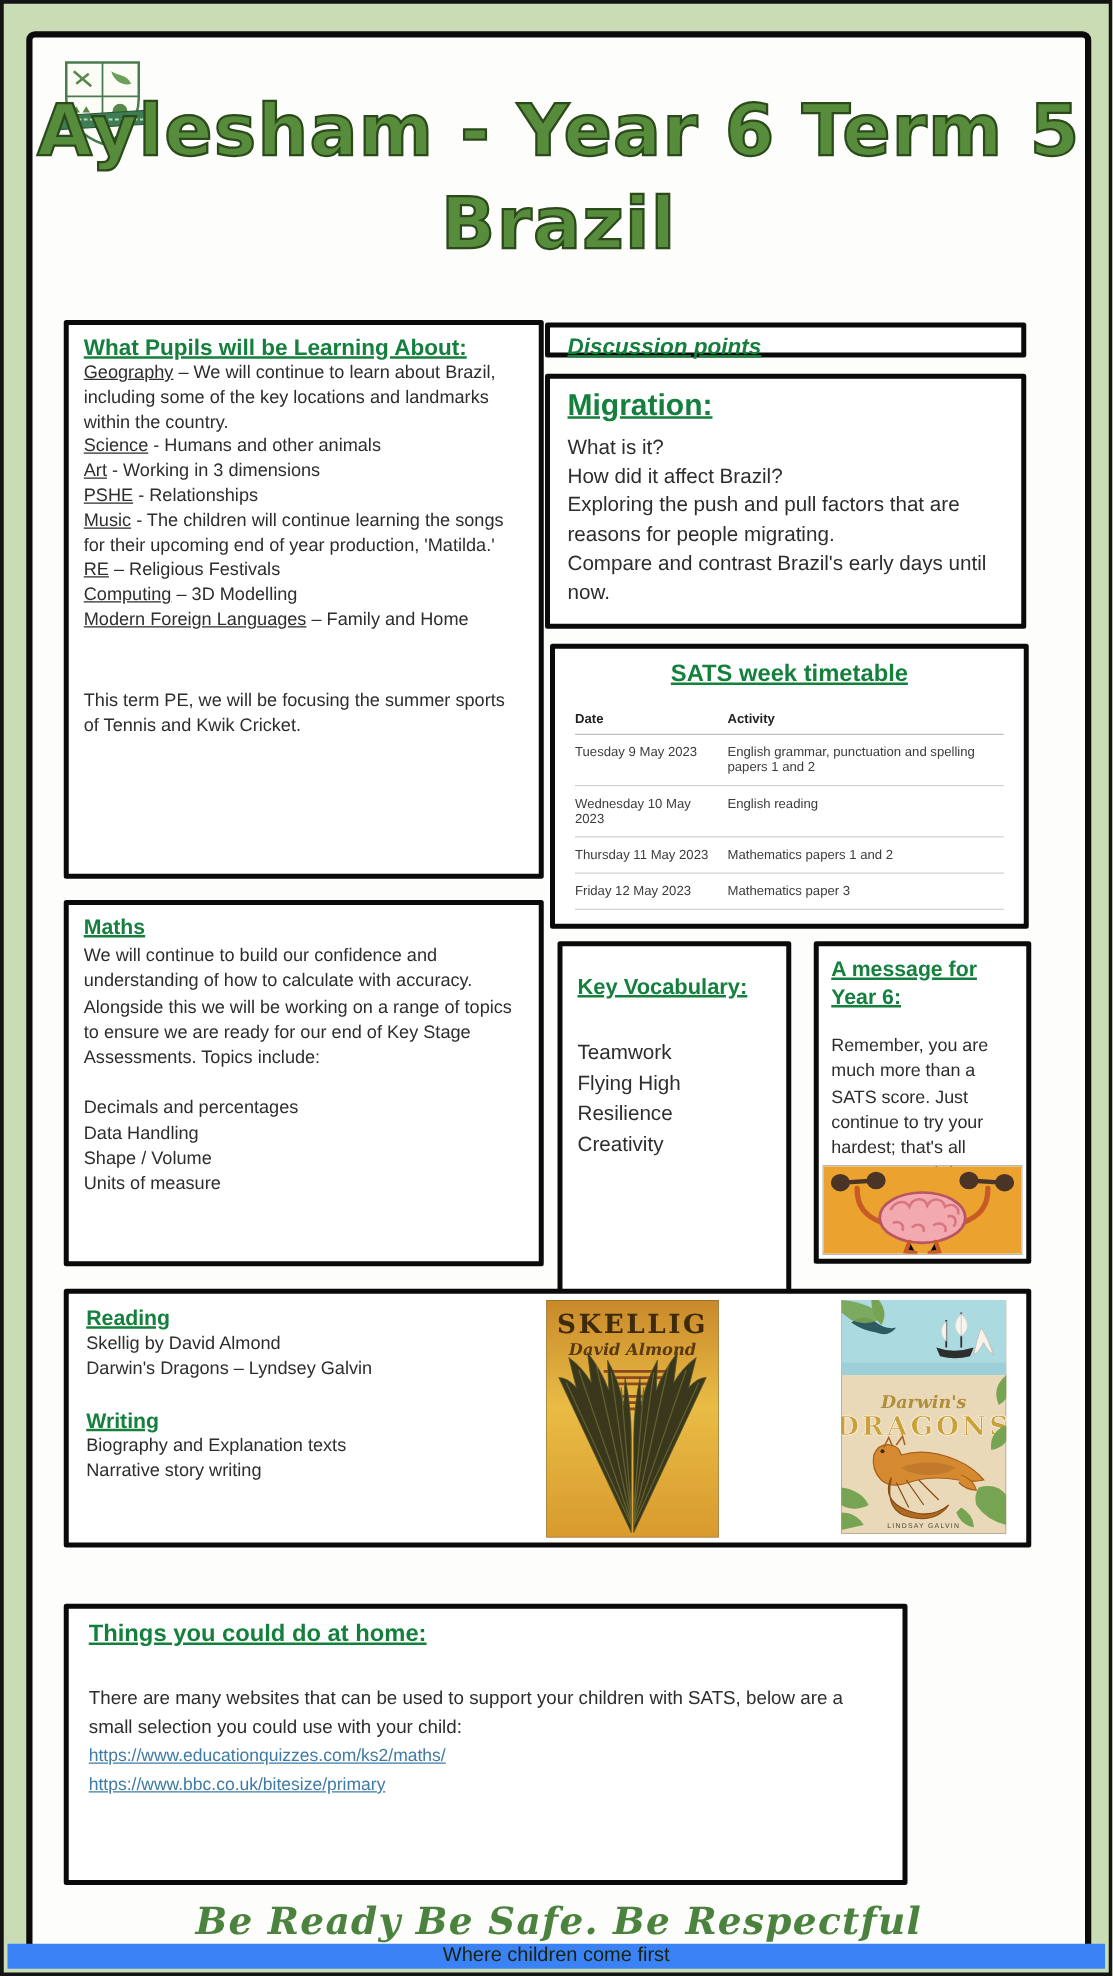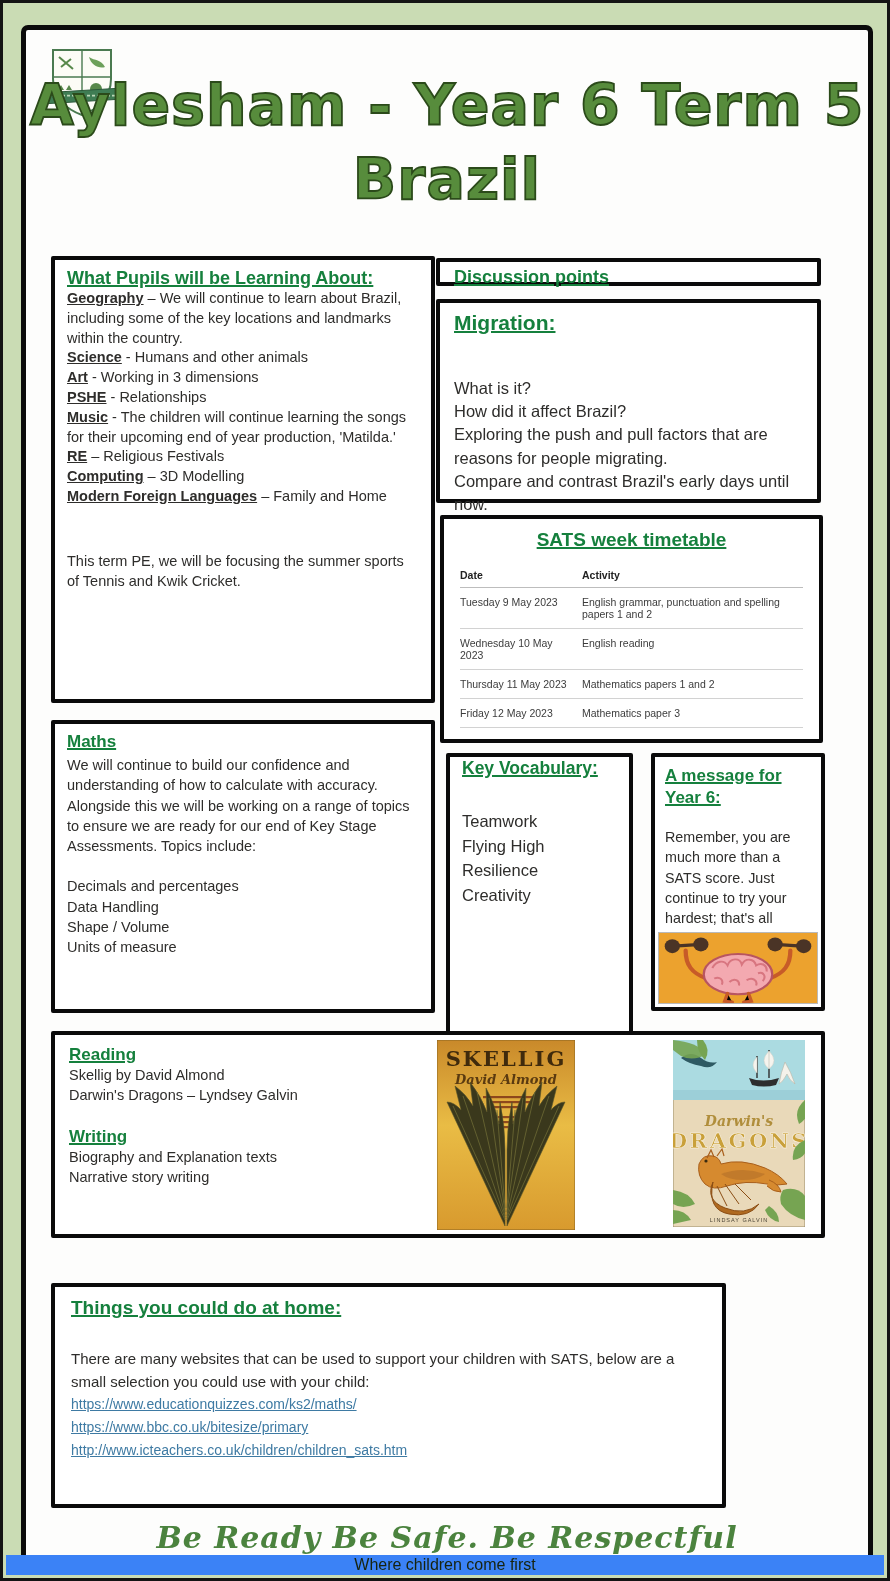--- a/index.html
+++ b/index.html
@@ -15,49 +15,49 @@
            -webkit-text-stroke:1.8px #2b4a1a; letter-spacing:1px; font-family:"DejaVu Sans", sans-serif; }
 
   .box { position:absolute; background:#fff; border:4px solid #0a0a0a; border-radius:2px; color:#2e2d2b; }
 
   .bh { font-weight:bold; text-decoration:underline; text-decoration-thickness:2px; color:#15803d; }
 
   
   .box-learning { left:25px; top:226px; width:384px; height:447px; padding:8px 12px; }
   .box-learning .bh { font-size:18px; margin-bottom:24px; }
   .learn-item, .learn-list { font-size:14.5px; line-height:19.8px; }
-  .subj { font-weight:bold; text-decoration:underline; }
+  .subj { font-weight:normal; text-decoration:underline; }
   .pe-note { margin-top:44px; font-size:14.5px; line-height:20px; }
 
   
   .box-maths { left:25px; top:690px; width:384px; height:293px; padding:8px 12px; }
   .box-maths .bh { font-size:17px; display:inline-block; margin-bottom:3px; }
   .maths-intro { font-size:14.5px; line-height:20.3px; }
   .maths-topics { margin-top:20px; font-size:14.5px; line-height:20.3px; }
 
   
-  .box-discussion { left:410px; top:228px; width:385px; height:28px; padding:5px 14px; }
+  .box-discussion { left:410px; top:228px; width:385px; height:28px; padding:5px 14px;font-style:italic; }
   .box-discussion .bh { font-size:18px; }
 
   
   .box-migration { left:410px; top:269px; width:385px; height:204px; padding:8px 14px; }
-  .box-migration .bh { font-size:21px; display:inline-block; margin-bottom:42px; }
+  .box-migration .bh { font-size:24px; display:inline-block; margin-bottom:8px; }
   .mig-line { font-size:16.5px; line-height:23.2px; }
 
   
   .box-sats { left:414px; top:485px; width:383px; height:228px; padding:6px 12px; }
   .box-sats .bh { display:block; text-align:center; font-size:19px; margin:4px 0 14px 0; }
   .sats-table { margin:0 4px; font-size:10.5px; color:#3c3c3c; }
   .trow { display:flex; border-bottom:1px solid #d2d2d2; padding:8px 0; }
   .trow.head { font-weight:bold; color:#222; border-bottom:1px solid #bdbdbd; padding:4px 0 6px 0; }
   .tcell.c0 { width:122px; flex:none; padding-right:8px; }
   .tcell.c1 { flex:1; }
 
   
-  .box-vocab { left:420px; top:723px; width:187px; height:330px; padding:1px 12px; }
+  .box-vocab { left:420px; top:723px; width:187px; height:330px; padding:22px 12px; }
   .box-vocab .bh { font-size:17.5px; display:inline-block; margin-bottom:30px; }
   .vocab-word { font-size:16.5px; line-height:24.5px; }
 
   
   .box-message { left:625px; top:723px; width:174px; height:258px; padding:8px 10px; }
   .box-message .bh { font-size:17px; line-height:22px; display:inline-block; margin-bottom:18px; }
   .msg-text { font-size:14.3px; line-height:20.3px; }
   .brain-wrap { position:absolute; left:3px; right:3px; bottom:3px; height:72px; border:1px solid #b9b9b9; }
   .brain-wrap svg { display:block; width:100%; height:100%; }
 
@@ -293,21 +293,20 @@
         </svg>
       </div>
     </div>
 
     <div class="box box-home">
       <span class="bh">Things you could do at home:</span>
       <div class="home-intro">There are many websites that can be used to support your children with SATS,  below are a small selection you could use with your child:</div>
       <div class="home-links">
           <a href="#">https://www.educationquizzes.com/ks2/maths/</a>
           <a href="#">https://www.bbc.co.uk/bitesize/primary</a>
-          <a href="#">http://www.icteachers.co.uk/children/children_sats.htm</a>
         </div>
     </div>
 
     <div class="script-footer">Be Ready Be Safe. Be Respectful</div>
   </div>
 
   <div class="bottom-band">Where children come first</div>
 </div>
 
 </body></html>

